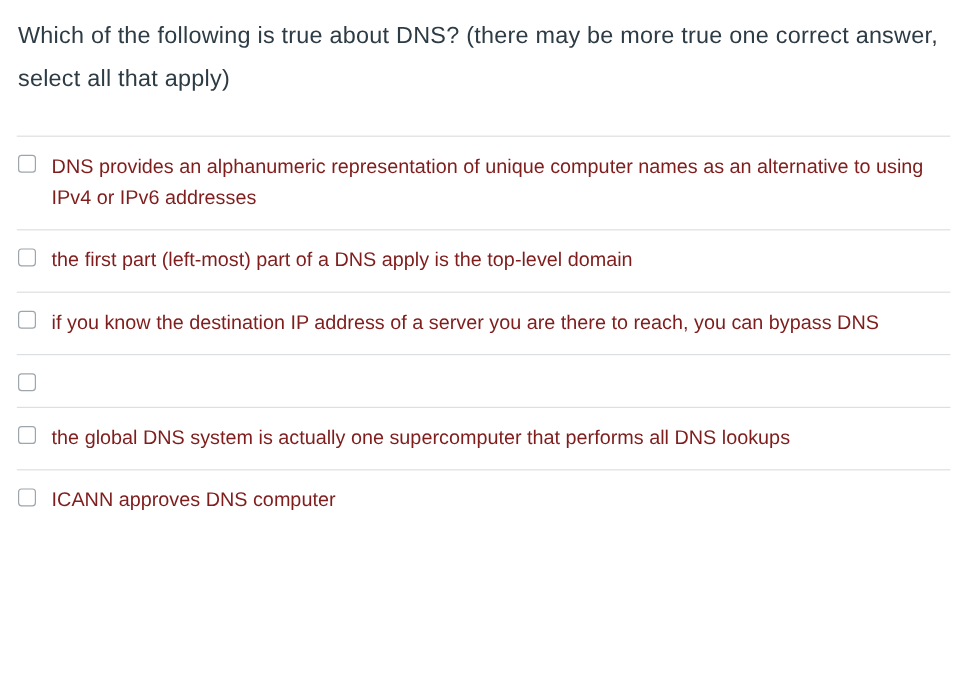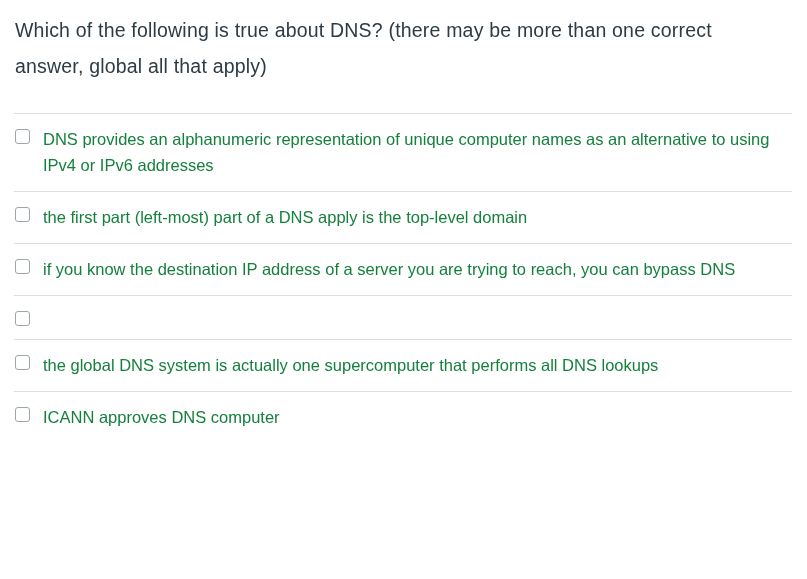--- a/index.html
+++ b/index.html
@@ -56,47 +56,47 @@
     border: 1px solid #9da6ac;
     border-radius: 3px;
     background: #ffffff;
     box-sizing: border-box;
     margin-top: 3px;
     margin-right: 13px;
   }
   .answer-text {
     font-size: 16.5px;
     line-height: 26px;
-    color: #15803d;
+    color: #7f1d1d;
     max-width: 745px;
     font-weight: 400;
   }
 </style>
 </head>
 <body>
 
 <div class="quiz">
 
-  <div class="question-stem">Which of the following is true about DNS? (there may be more than one correct answer, global all that apply)</div>
+  <div class="question-stem">Which of the following is true about DNS? (there may be more true one correct answer, select all that apply)</div>
 
   <div class="answers">
 
     <div class="answer-row">
       <span class="checkbox"></span>
       <span class="answer-text">DNS provides an alphanumeric representation of unique computer names as an alternative to using IPv4 or IPv6 addresses</span>
     </div>
 
     <div class="answer-row">
       <span class="checkbox"></span>
       <span class="answer-text">the first part (left-most) part of a DNS apply is the top-level domain</span>
     </div>
 
     <div class="answer-row">
       <span class="checkbox"></span>
-      <span class="answer-text">if you know the destination IP address of a server you are trying to reach, you can bypass DNS</span>
+      <span class="answer-text">if you know the destination IP address of a server you are there to reach, you can bypass DNS</span>
     </div>
 
     <div class="answer-row">
       <span class="checkbox"></span>
     </div>
 
     <div class="answer-row">
       <span class="checkbox"></span>
       <span class="answer-text">the global DNS system is actually one supercomputer that performs all DNS lookups</span>
     </div>

